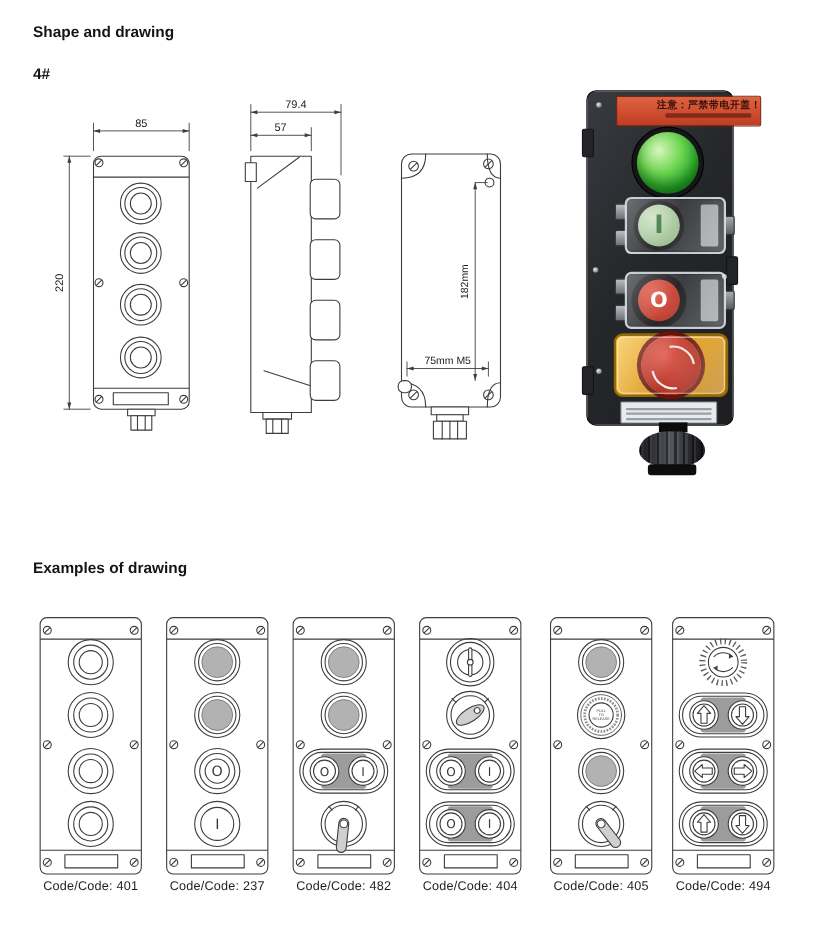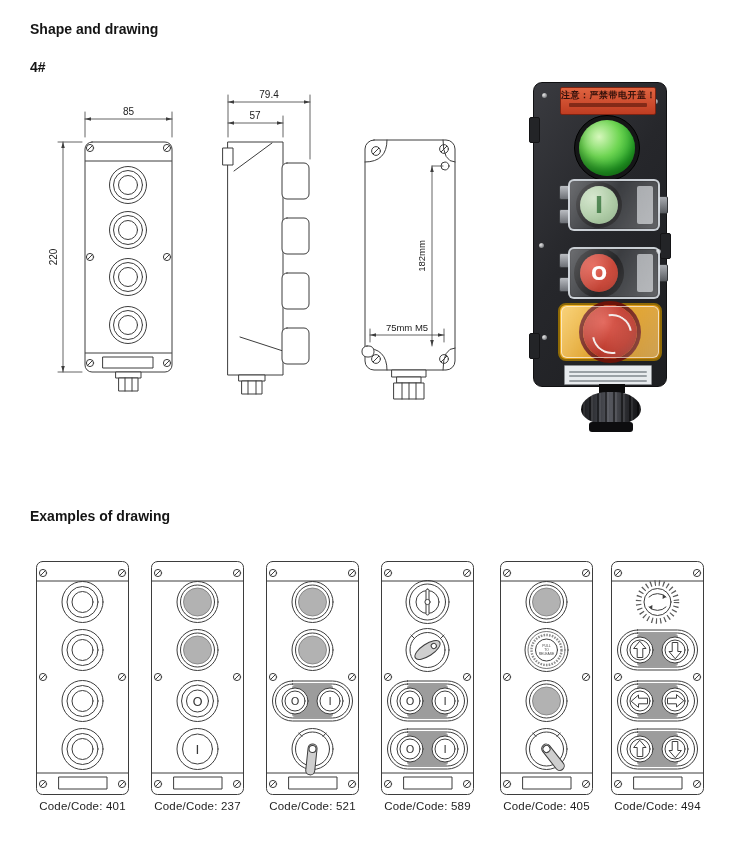--- a/index.html
+++ b/index.html
@@ -33,21 +33,21 @@
 
   
   .photo{position:absolute;left:525px;top:70px;width:175px;height:400px;}
   .pbody{position:absolute;left:8px;top:12px;width:132px;height:303px;border-radius:9px;
          background:linear-gradient(125deg,#3a3b40,#26272b 45%,#1d1e21);border:1px solid #101012;}
   .ear{position:absolute;width:9px;height:24px;background:#232427;border:1px solid #141416;border-radius:2px;}
   .ear.e1{left:-5px;top:34px;} .ear.e2{left:-5px;top:250px;} .ear.e3{right:-5px;top:150px;}
   .pscrew{position:absolute;width:5px;height:5px;border-radius:50%;
           background:radial-gradient(circle at 35% 35%,#e8e8e8,#7d7f83 70%,#3f4144);}
   .warn{position:absolute;left:26px;top:4px;width:94px;height:26px;border-radius:2px;overflow:hidden;
-        background:linear-gradient(#e06340,#bf3d22);border:1px solid #7c2312;text-align:left;}
+        background:linear-gradient(#e06340,#bf3d22);border:1px solid #7c2312;text-align:left;padding-left:36px;}
   .warn-text{font-size:9px;font-weight:bold;color:#33100a;line-height:14px;letter-spacing:0.5px;white-space:nowrap;}
   .warn-sub{height:4px;width:82%;margin:1px auto 0;background:rgba(72,17,8,0.55);border-radius:1px;}
   .pilot{position:absolute;left:40px;top:32px;width:64px;height:64px;border-radius:50%;
          background:#151617;border:1px solid #000;}
   .pilot-dome{position:absolute;left:4px;top:4px;width:56px;height:56px;border-radius:50%;
          background:radial-gradient(circle at 36% 30%,#d6f7bc,#6fd653 38%,#2aab2c 68%,#117713);
          box-shadow:inset 0 -8px 12px rgba(0,50,0,0.45);}
   .module{position:absolute;left:34px;width:92px;height:52px;}
   .m1{top:96px;} .m2{top:164px;}
   .mod-plate{position:absolute;inset:3px;background:#2f3135;border-radius:4px;}
@@ -492,21 +492,21 @@
         <circle cx="47.5" cy="189" r="20.5" class="ln"></circle>
           <circle cx="47.5" cy="189" r="17" class="ln"></circle>
         <line x1="34" y1="173" x2="37" y2="176.5" class="ln"></line>
         <line x1="61" y1="173" x2="58" y2="176.5" class="ln"></line>
         <g transform="rotate(6 47.5 189)">
           <rect x="43" y="184" width="9" height="31" rx="4.5" class="ln fk"></rect>
           <circle cx="47.5" cy="189" r="3.5" class="ln fw"></circle>
         </g>
       </g>
     </svg>
-    <div class="code">Code/Code: 521</div>
+    <div class="code">Code/Code: 482</div>
   </div>
 
   <div class="pat p4">
     <svg width="95" height="240" viewBox="0 0 95 240">
       <rect x="1.5" y="1.5" width="92" height="233" rx="6" class="ln fw"></rect>
       <line x1="2" y1="21" x2="93" y2="21" class="ln"></line>
       <line x1="2" y1="213" x2="93" y2="213" class="ln"></line>
       <rect x="24" y="217" width="48" height="12" class="ln"></rect>
       <g transform="translate(8 13)">
           <circle r="3.6" class="ln"></circle>
@@ -565,21 +565,21 @@
         <rect x="10.5" y="172" width="74" height="34" rx="17" class="ln"></rect>
         <rect x="27" y="173" width="41" height="32" rx="3" class="fgy"></rect>
         <circle cx="30" cy="189" r="13" class="ln fw"></circle>
           <circle cx="30" cy="189" r="10" class="ln"></circle>
         <text x="30" y="193" class="glyph glyph-s">O</text>
         <circle cx="65" cy="189" r="13" class="ln fw"></circle>
           <circle cx="65" cy="189" r="10" class="ln"></circle>
         <text x="65" y="193" class="glyph glyph-s">I</text>
       </g>
     </svg>
-    <div class="code">Code/Code: 589</div>
+    <div class="code">Code/Code: 404</div>
   </div>
 
   <div class="pat p5">
     <svg width="95" height="240" viewBox="0 0 95 240">
       <rect x="1.5" y="1.5" width="92" height="233" rx="6" class="ln fw"></rect>
       <line x1="2" y1="21" x2="93" y2="21" class="ln"></line>
       <line x1="2" y1="213" x2="93" y2="213" class="ln"></line>
       <rect x="24" y="217" width="48" height="12" class="ln"></rect>
       <g transform="translate(8 13)">
           <circle r="3.6" class="ln"></circle>

